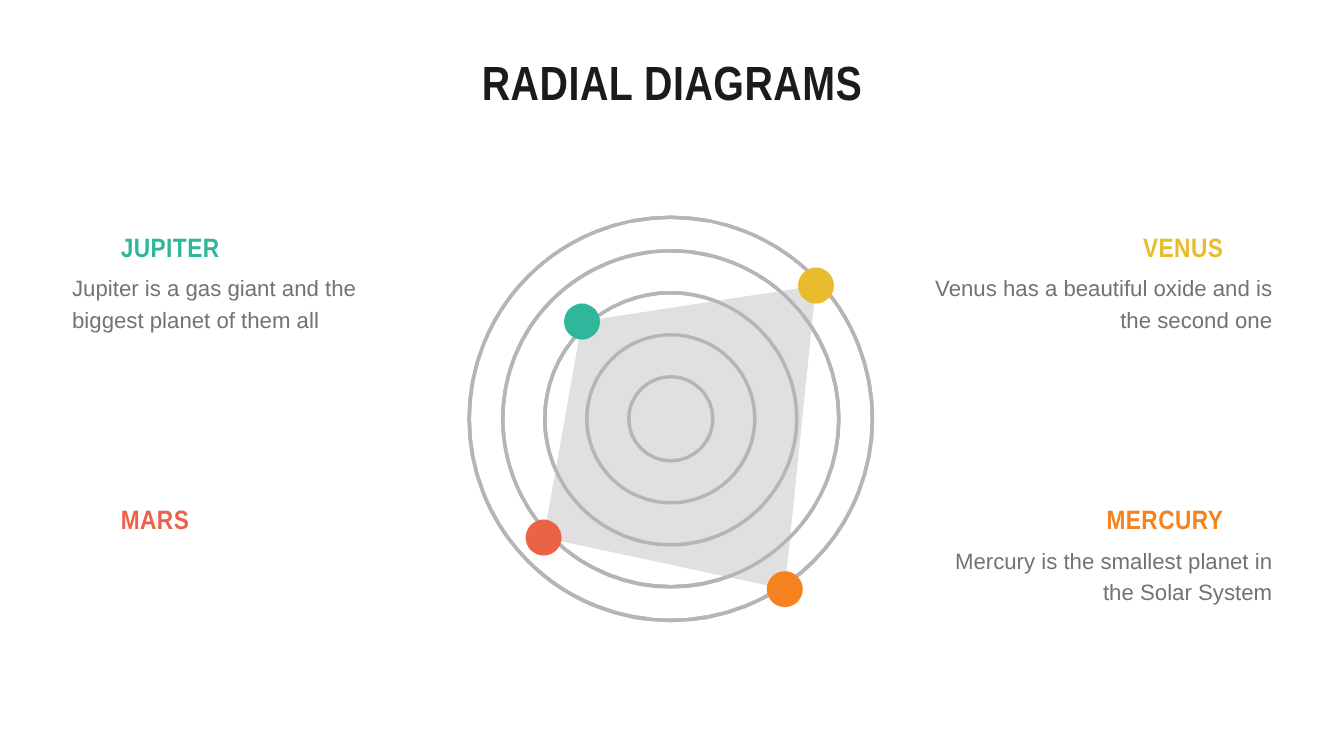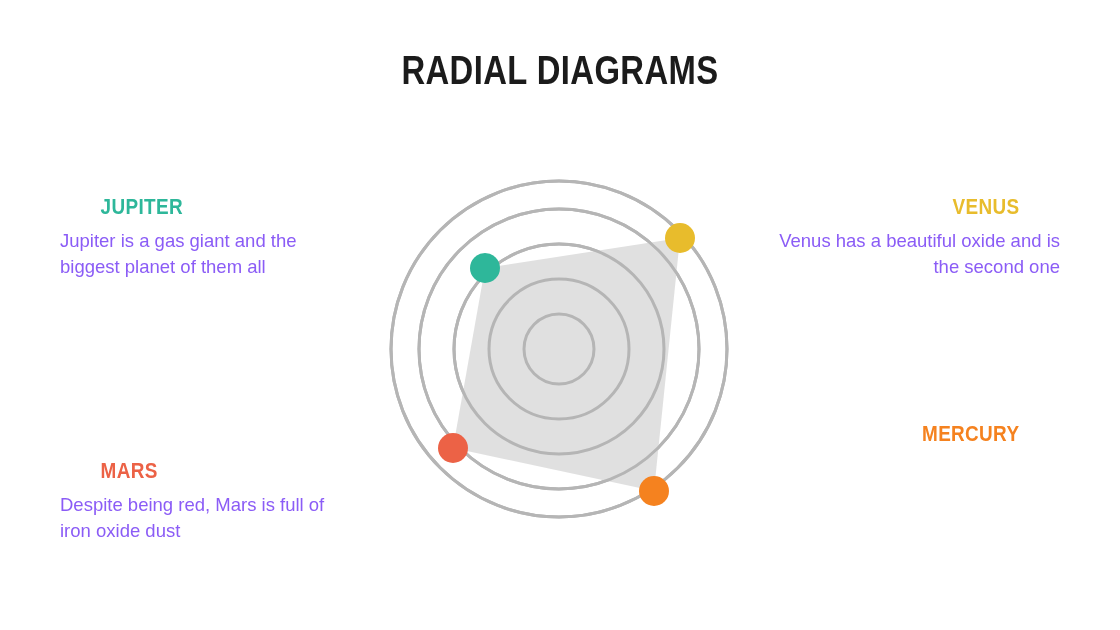--- a/index.html
+++ b/index.html
@@ -62,32 +62,32 @@
     font-size: 22px;
     letter-spacing: 0.4px;
     margin: 0 0 8px 0;
     transform: scaleX(0.86);
     white-space: nowrap;
   }
   .label-block .planet-desc {
     font-family: "Liberation Sans", sans-serif;
     font-size: 18.5px;
     line-height: 1.42;
-    color: #8b5cf6;
+    color: #737373;
     margin: 0;
   }
 
   .align-right { text-align: left; }
   .align-right .planet-name { transform-origin: 100% 50%; }
   .align-left  { text-align: right; }
   .align-left  .planet-name { transform-origin: 0% 50%; }
 
   
   #label-jupiter { left: 60px;  top: 194px; }
-  #label-mars    { left: 60px;  top: 421px; margin-top: 37px; }
+  #label-mars    { left: 60px;  top: 421px; }
   #label-venus   { left: 770px; top: 194px; }
   #label-mercury { left: 770px; top: 421px; }
 </style>
 </head>
 <body>
 
 <div id="slide">
 
   <div id="slide-title">RADIAL DIAGRAMS</div>
 
@@ -125,20 +125,20 @@
     <p class="planet-desc">Jupiter is a gas giant and the biggest planet of them all</p>
   </div>
 
   <div class="label-block align-left" id="label-venus">
     <p class="planet-name" style="color:#E8BC2C">VENUS</p>
     <p class="planet-desc">Venus has a beautiful oxide and is the second one</p>
   </div>
 
   <div class="label-block align-right" id="label-mars">
     <p class="planet-name" style="color:#EC6246">MARS</p>
-    <p class="planet-desc">Despite being red, Mars is full of iron oxide dust</p>
   </div>
 
   <div class="label-block align-left" id="label-mercury">
     <p class="planet-name" style="color:#F5821F">MERCURY</p>
+    <p class="planet-desc">Mercury is the smallest planet in the Solar System</p>
   </div>
 
 </div>
 
 </body></html>

